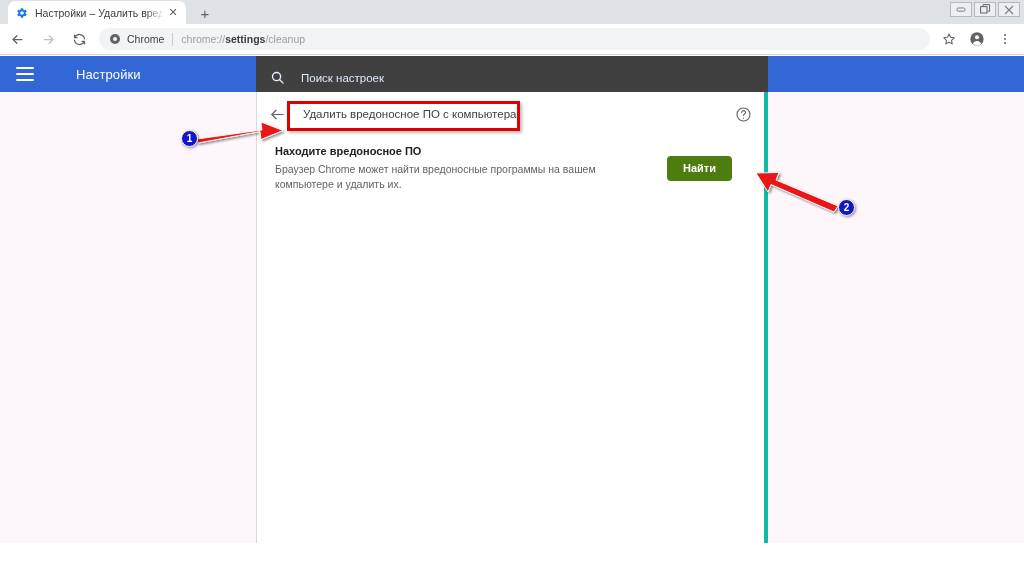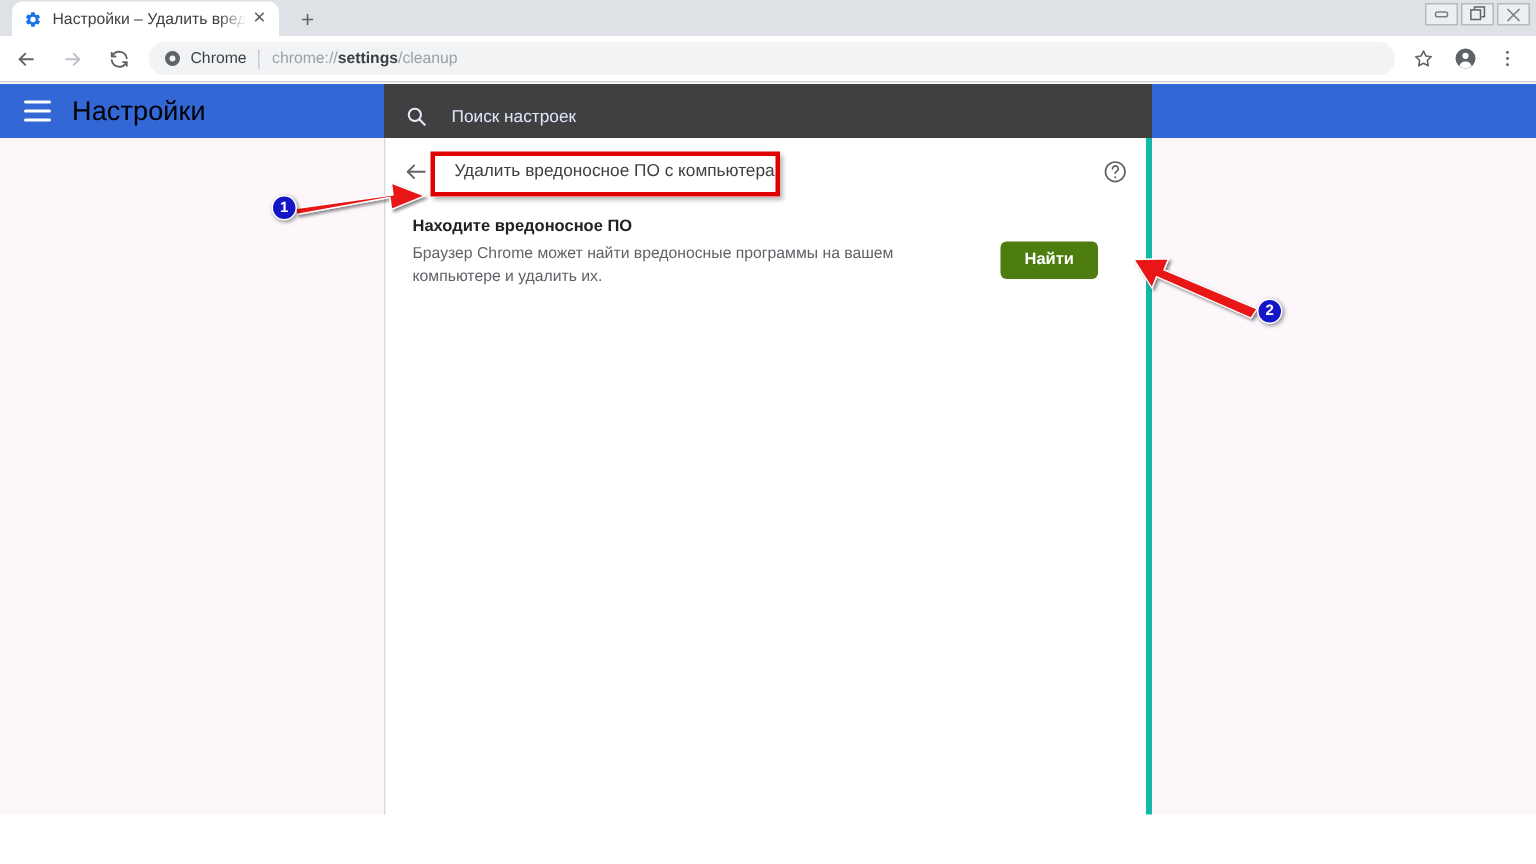--- a/index.html
+++ b/index.html
@@ -100,21 +100,21 @@
     position: absolute; top: 56px; left: 0; width: 1024px; height: 36px;
     background: #3367d6;
     display: flex; align-items: center;
   }
   .hamburger {
     width: 18px; height: 14px; margin-left: 16px; margin-right: 14px;
     display: flex; flex-direction: column; justify-content: space-between;
   }
   .hamburger span { display: block; height: 2px; background: #ffffff; border-radius: 1px; }
   .settings-title {
-    color: #000000; font-size: 18px; letter-spacing: 0.1px;
+    color: #ffffff; font-size: 13px; letter-spacing: 0.1px; margin-left: 28px;
   }
   .search-box {
     position: absolute; left: 256px; top: 0; width: 512px; height: 43px;
     background: #404040;
     display: flex; align-items: center;
     padding-left: 14px;
   }
   .search-icon { width: 15px; height: 15px; color: #e3ecfd; flex: 0 0 15px; }
   .search-placeholder {
     margin-left: 16px; font-size: 11.5px; color: #dfe8fb;
@@ -145,21 +145,21 @@
   .page-title-wrap {
     margin-left: 16px; flex: 1 1 auto;
     font-size: 11.5px; color: #3c4043;
   }
   .help-icon {
     width: 18px; height: 18px; flex: 0 0 18px; color: #5f6368;
     display: flex; align-items: center; justify-content: center;
   }
 
   .cleanup-row {
-    display: flex; align-items: center;
+    display: flex; align-items: flex-start;
     padding: 8px 14px 0 18px;
   }
   .cleanup-text { flex: 1 1 auto; padding-right: 14px; }
   .cleanup-h {
     font-size: 11px; color: #202124; font-weight: 700; line-height: 15px;
     margin-bottom: 3px;
   }
   .cleanup-d {
     font-size: 10.5px; color: #5f6368; line-height: 14.5px;
     max-width: 370px;

